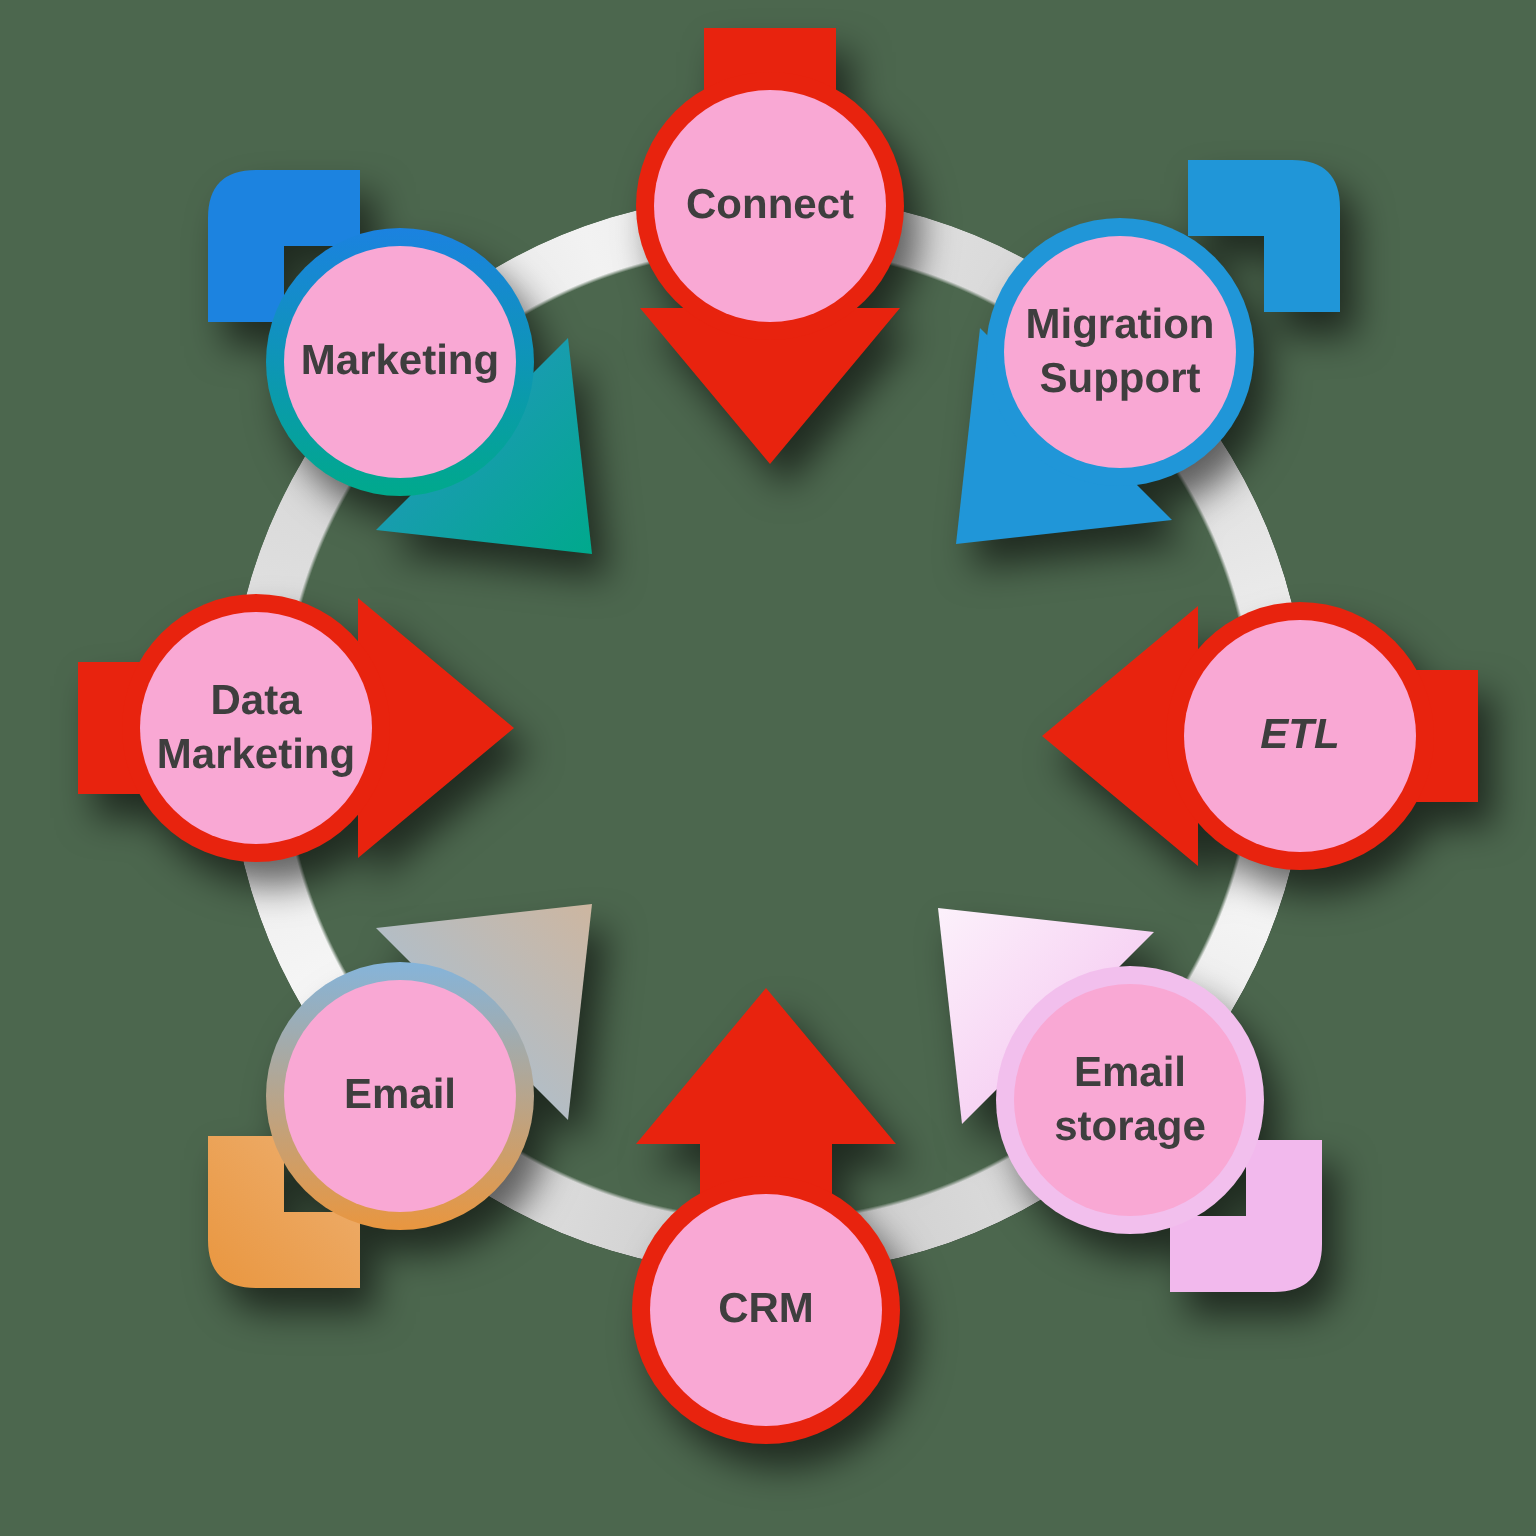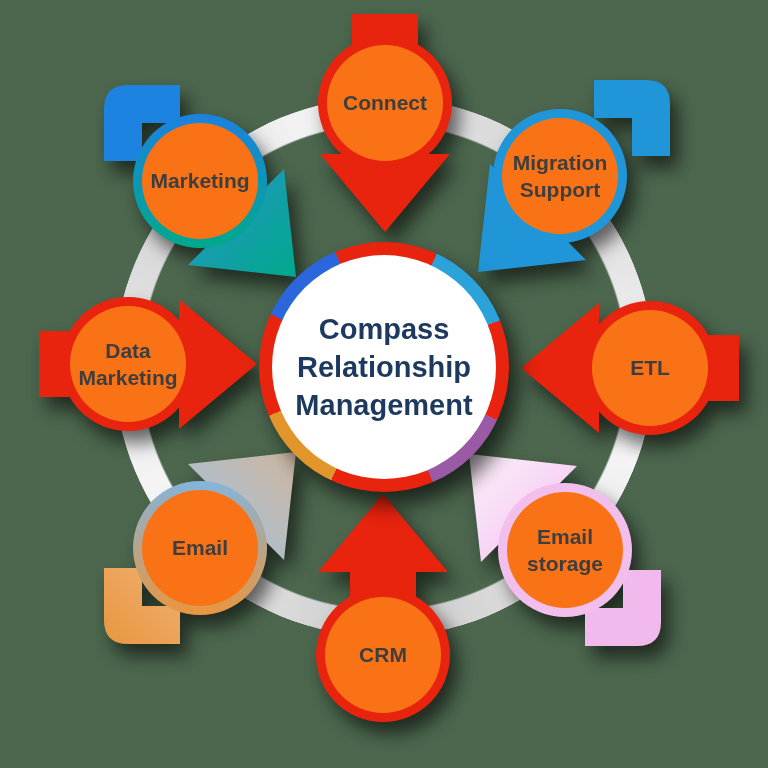--- a/index.html
+++ b/index.html
@@ -34,35 +34,35 @@
   }
   .hub .title{
     width:190px;font-size:29px;font-weight:bold;color:#1d3a5e;line-height:1.32;
   }
   
   .node{position:absolute;left:0;top:0;filter:drop-shadow(8px 12px 9px rgba(0,0,0,.58));}
   .node svg{position:absolute;}
   .ring{position:absolute;width:134px;height:134px;border-radius:50%;}
   .ring .face{
     position:absolute;left:9px;top:9px;width:116px;height:116px;border-radius:50%;
-    background:#f97316;display:flex;align-items:center;justify-content:center;text-align:center;
+    background:#f9a8d4;display:flex;align-items:center;justify-content:center;text-align:center;
   }
   .label{font-size:21px;font-weight:bold;color:#3e3e3e;line-height:1.3;}
 
   .ring.red {background:#e8230e;}
   .ring.blue{background:#2096d8;}
   .ring.pink{background:#f2bfed;}
   .ring.bluegreen{background:linear-gradient(180deg,#1b82e0,#00a98c);}
   .ring.blueorange{background:linear-gradient(180deg,#85b4da,#e9963f);}
 
   
   .n-connect svg{left:315px;top:14px;}
   .n-connect .ring{left:318px;top:36px;}
   .n-etl svg{left:580px;top:279px;transform:rotate(90deg);transform-origin:70px 89px;}
-  .n-etl .ring{left:583px;top:301px;}
+  .n-etl .ring{left:583px;top:301px;font-style:italic;}
   .n-crm svg{left:313px;top:534px;transform:rotate(180deg);transform-origin:70px 89px;}
   .n-crm .ring{left:316px;top:588px;}
   .n-email svg{left:58px;top:275px;transform:rotate(-90deg);transform-origin:70px 89px;}
   .n-email .ring{left:61px;top:297px;}
 
   
   .n-projects svg{left:90px;top:71px;}
   .n-projects .ring{left:133px;top:114px;}
   .n-ms svg{left:464px;top:66px;transform:scaleX(-1);}
   .n-ms .ring{left:493px;top:109px;}
@@ -185,19 +185,14 @@
       <path d="M14,90 L14,38 Q14,14 38,14 L90,14 L90,52 L52,52 L52,90 Z" fill="#1c83e0"></path>
       <path d="M98,194 L194,98 L206,206 Z" fill="url(#pjHead)"></path>
     </svg>
     <div class="ring bluegreen">
       <div class="face">
           <span class="label">Marketing</span>
         </div>
     </div>
   </div>
 
-  <div class="hub">
-    <div class="face">
-      <div class="title">Compass Relationship Management</div>
-    </div>
-  </div>
 
 </div>
 
 </body></html>

